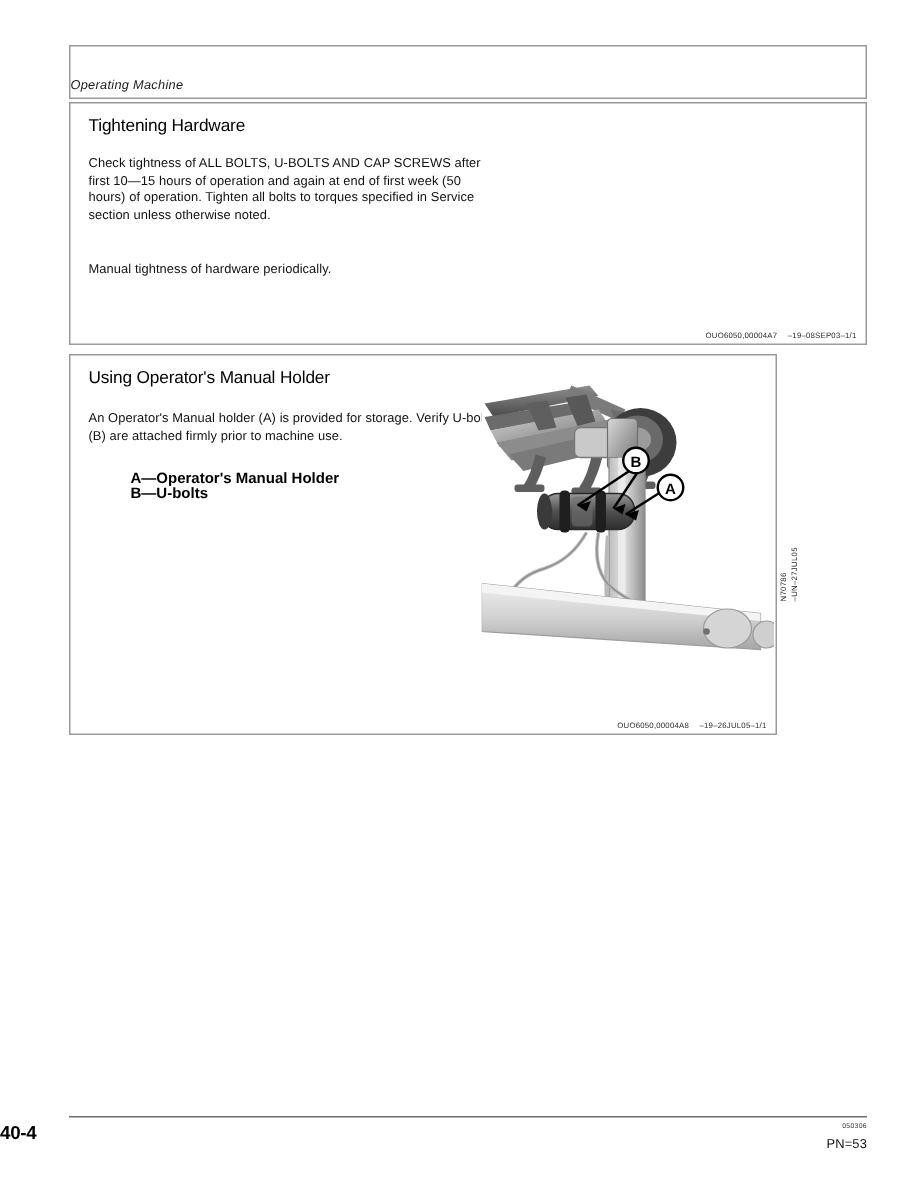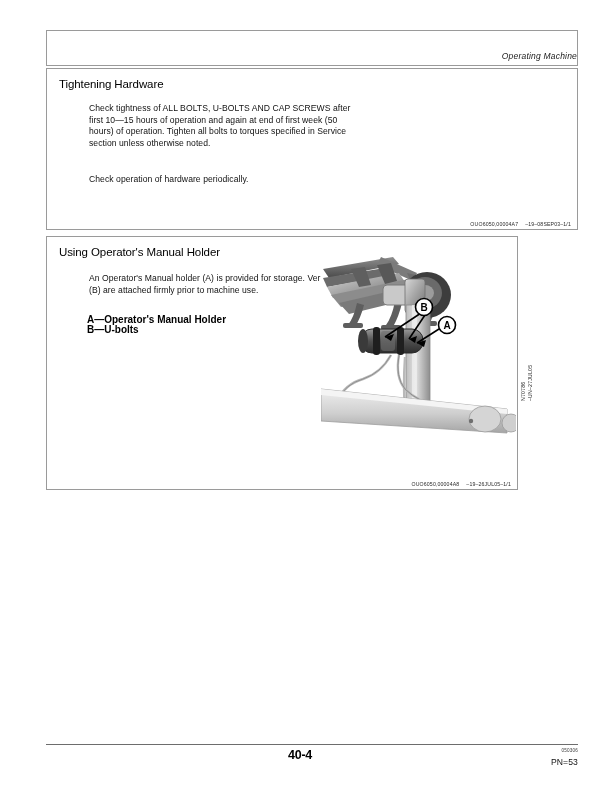--- a/index.html
+++ b/index.html
@@ -24,21 +24,21 @@
     width: 532px;
     height: 36px;
     border: 1px solid #9a9a9a;
     box-sizing: border-box;
   }
   .header-title {
     position: absolute;
     left: 0;
     right: 0;
     bottom: 4px;
-    text-align: right;
+    text-align: left;
     font-style: italic;
     font-size: 8.5px;
     letter-spacing: 0.2px;
     color: #1a1a1a;
   }
 
   
   .content-box {
     position: absolute;
     border: 1px solid #9a9a9a;
@@ -67,21 +67,20 @@
     letter-spacing: -0.1px;
     color: #000;
   }
 
   .body-text {
     position: absolute;
     font-size: 8.6px;
     line-height: 11.6px;
     color: #111;
     letter-spacing: 0.05px;
-    margin-left: 30px;
   }
   #tightening-para-1 {
     left: 12px;
     top: 34px;
     width: 268px;
   }
   #tightening-para-2 {
     left: 12px;
     top: 105px;
     width: 268px;
@@ -153,21 +152,20 @@
     top: 744px;
     width: 532px;
     height: 1px;
     background: #6d6d6d;
   }
   .page-number {
     position: absolute;
     left: 0;
     right: 12px;
     top: 748px;
-    text-align: center;
     font-size: 12.5px;
     font-weight: bold;
     letter-spacing: -0.2px;
   }
   .footer-code {
     position: absolute;
     right: 34px;
     top: 748px;
     font-size: 4.6px;
     color: #3a3a3a;
@@ -185,21 +183,21 @@
 </head>
 <body>
 
 <div class="header-box">
   <div class="header-title">Operating Machine</div>
 </div>
 
 <div class="content-box" id="box-tightening">
   <div class="section-heading">Tightening Hardware</div>
   <div class="body-text" id="tightening-para-1">Check tightness of ALL BOLTS, U-BOLTS AND CAP SCREWS after first 10—15 hours of operation and again at end of first week (50 hours) of operation. Tighten all bolts to torques specified in Service section unless otherwise noted.</div>
-  <div class="body-text" id="tightening-para-2">Check operation of hardware periodically.</div>
+  <div class="body-text" id="tightening-para-2">Manual tightness of hardware periodically.</div>
   <div class="ref-code">
     <span>OUO6050,00004A7</span><span class="ref-sep"></span><span>–19–08SEP03–1/1</span>
   </div>
 </div>
 
 <div class="content-box" id="box-holder">
   <div class="section-heading">Using Operator's Manual Holder</div>
   <div class="body-text" id="holder-para-1">An Operator's Manual holder (A) is provided for storage. Verify U-bolts (B) are attached firmly prior to machine use.</div>
 
   <div class="legend">

